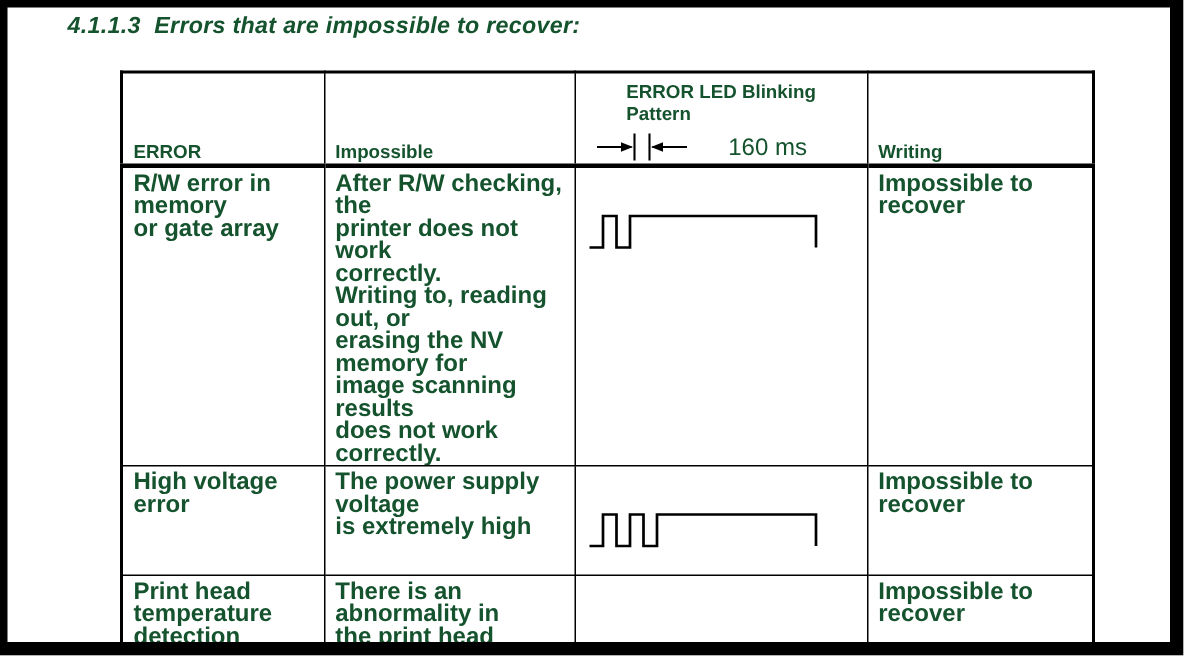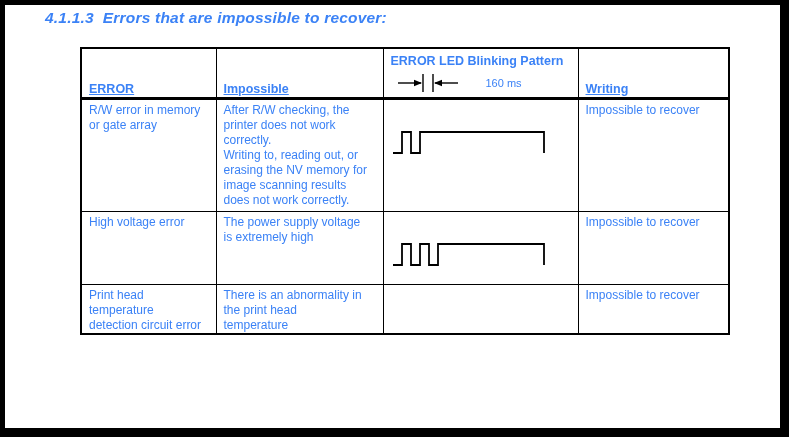--- a/index.html
+++ b/index.html
@@ -6,21 +6,21 @@
   * { box-sizing: border-box; }
 
   .frame {
     width: 789px; height: 437px;
     background: #ffffff;
     border: solid #000000;
     border-width: 5px 9px 9px 5px;
     position: relative;
     overflow: hidden;
     font-family: "Liberation Sans", sans-serif;
-    color: #3b82f6;
+    color: #14532d;
   }
   .content { position: relative; width: 100%; height: 100%; }
 
   .doc-title {
     position: absolute;
     left: 40px; top: 4px;
     font-size: 15.5px;
     font-weight: bold;
     font-style: italic;
     letter-spacing: 0.2px;
@@ -36,50 +36,50 @@
     border: 2px solid #000000;
   }
   .err-table col.c-error    { width: 135px; }
   .err-table col.c-desc     { width: 167px; }
   .err-table col.c-pattern  { width: 195px; }
   .err-table col.c-recovery { width: 151px; }
 
   .err-table th, .err-table td {
     border: 1px solid #000000;
     padding: 3px 5px 0 7px;
-    font-size: 12px;
+    font-size: 16px;
     line-height: 15px;
     text-align: left;
-    font-weight: normal;
+    font-weight: bold;
     overflow: hidden;
   }
   .err-table thead tr { height: 50px; }
   .err-table thead th { border-bottom: 3px solid #000000; font-weight: bold; font-size: 12.5px; }
-  .th-bottom { vertical-align: bottom; padding-bottom: 6px; text-decoration: underline; }
+  .th-bottom { vertical-align: bottom; padding-bottom: 6px; }
   .th-top    { vertical-align: top; }
 
   .err-table tbody td { vertical-align: top; white-space: pre-line; }
   .err-table tbody tr:nth-child(1) { height: 113px; }
   .err-table tbody tr:nth-child(2) { height: 48px; }
   .err-table tbody tr:nth-child(3) { height: 47px; }
   .err-table tbody tr:nth-child(4) { height: 53px; }
   .err-table tbody tr:nth-child(5) { height: 53px; }
 
   td.pattern-cell { padding: 0; }
   .wave-svg { display: block; margin: 8px 0 0 6px; }
 
-  .pattern-head-title { padding-top: 2px; }
+  .pattern-head-title { padding-top: 2px; margin-left: 27px; }
   .timing-row {
     display: flex;
     align-items: center;
     margin-top: 3px;
     padding-left: 5px;
     font-weight: normal;
   }
-  .timing-label { font-size: 11px; margin-left: 26px; font-weight: normal; }
+  .timing-label { font-size: 16px; margin-left: 26px; font-weight: normal; }
   .timing-svg { display: block; }
 </style>
 </head>
 <body>
 
 <div class="frame">
   <div class="content">
 
     <div class="doc-title">4.1.1.3  Errors that are impossible to recover:</div>
 

